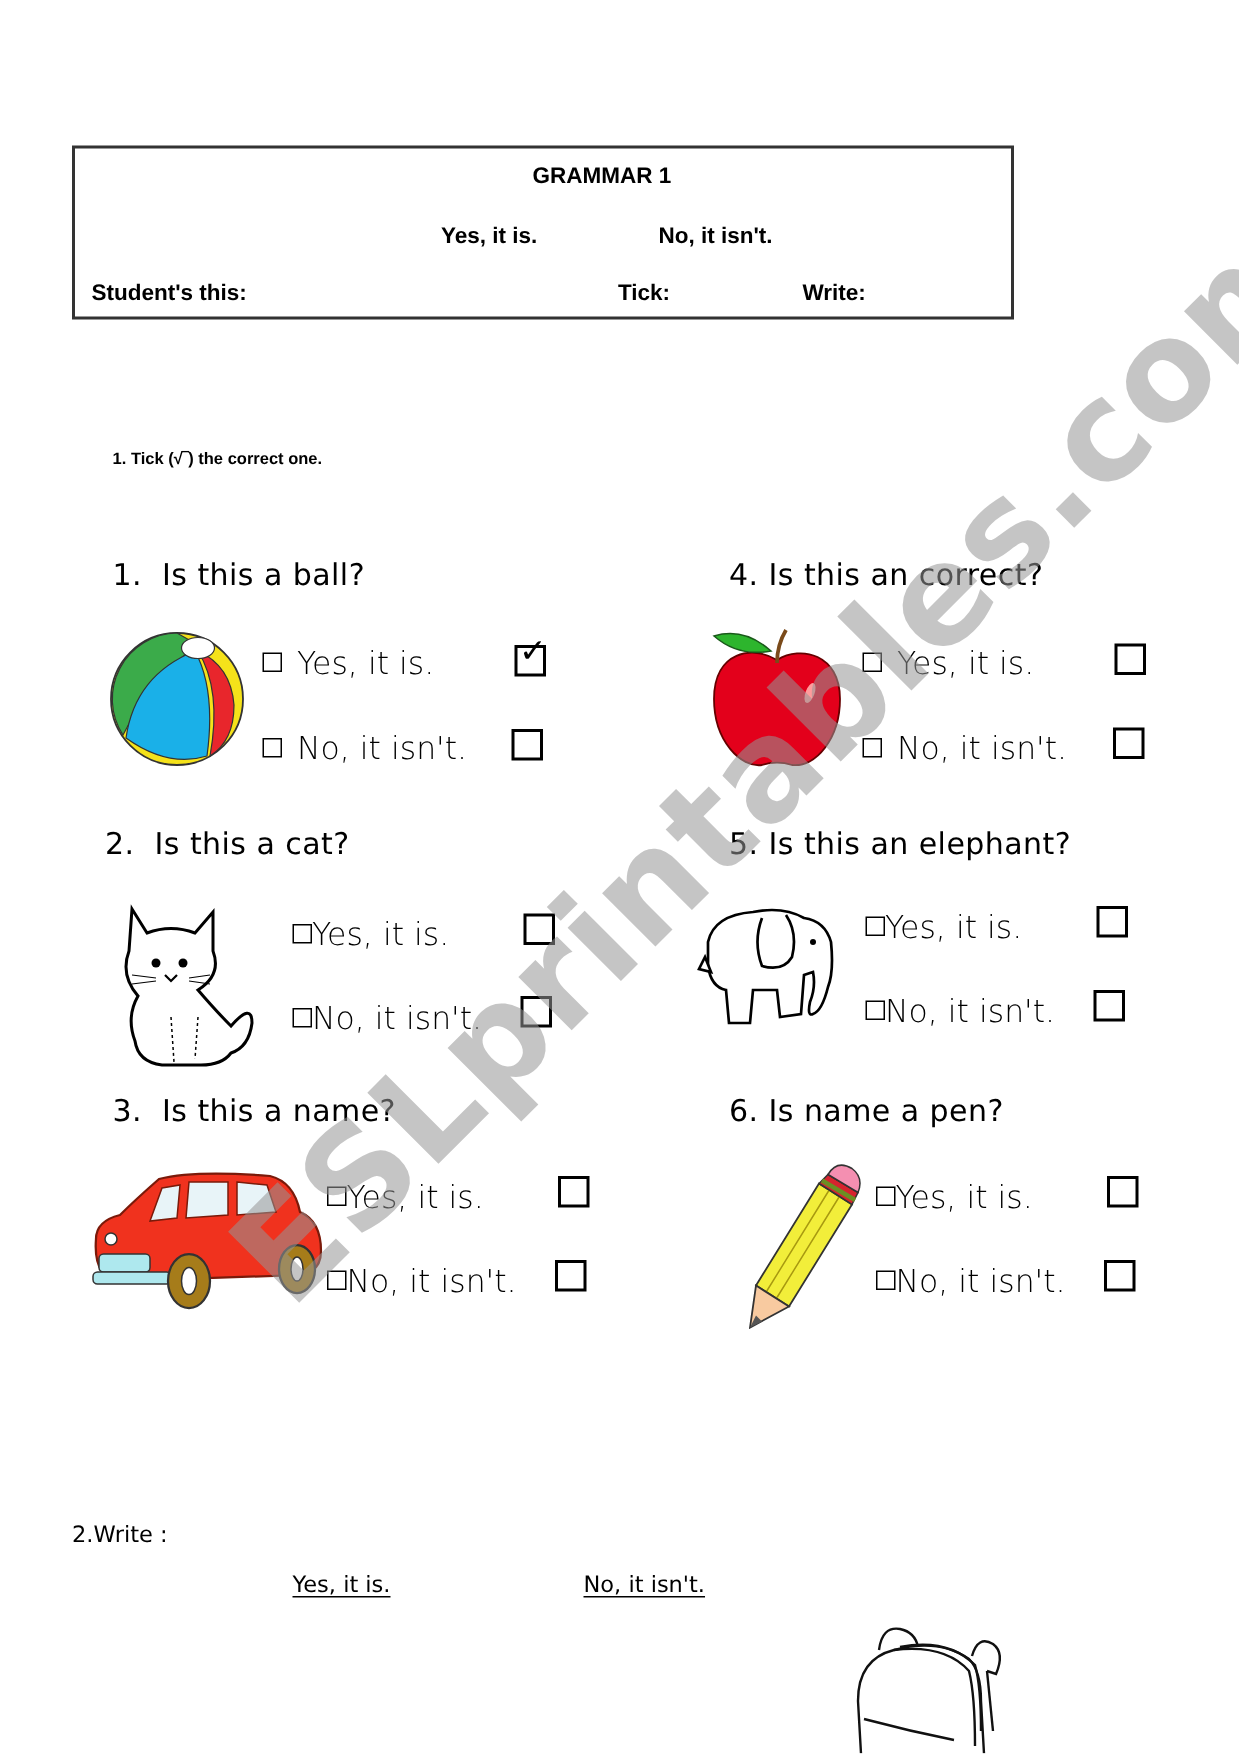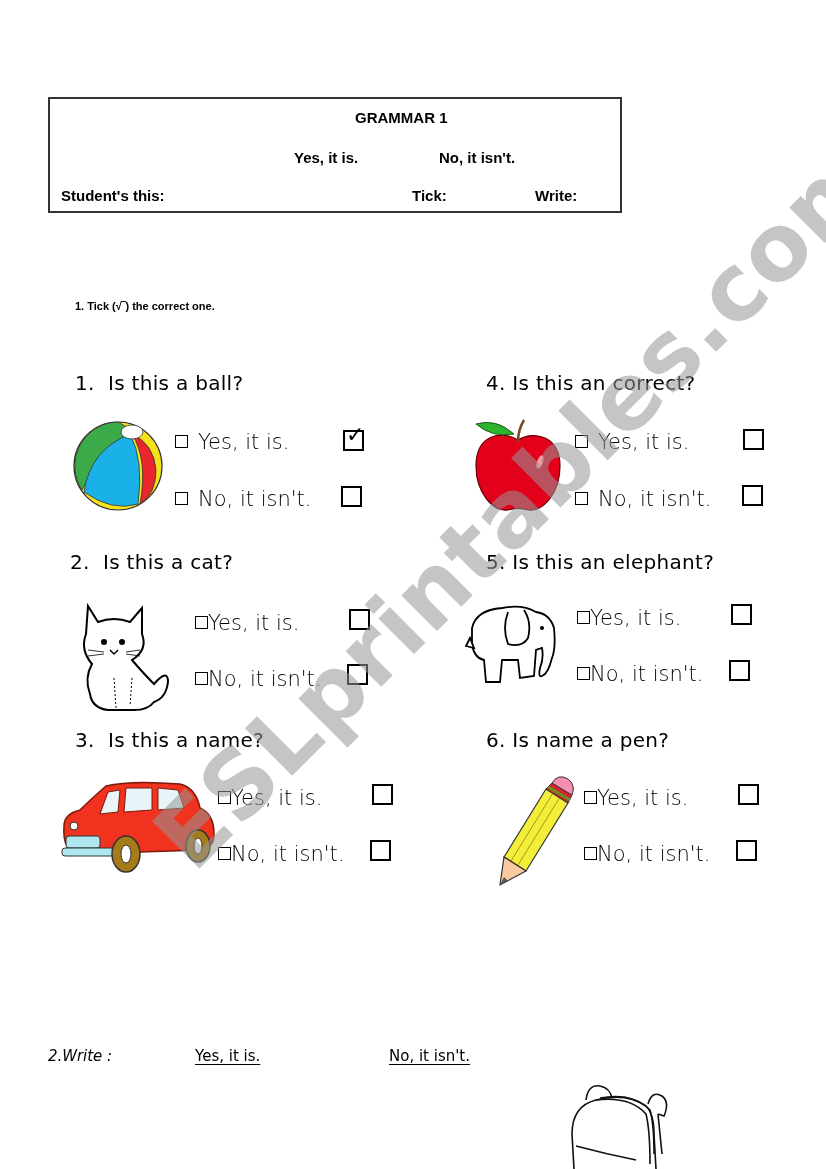--- a/index.html
+++ b/index.html
@@ -1,19 +1,19 @@
 <!DOCTYPE html>
 <html><head>
 <meta charset="utf-8">
 <style>
   html, body { margin:0; padding:0; }
   body { width:826px; height:1169px; background:#ffffff; position:relative; overflow:hidden;
          font-family:"DejaVu Sans", sans-serif; color:#000; }
   .abs { position:absolute; }
-  .header-box { left:48px; top:97px; width:574px; height:116px; border:2px solid #333; box-sizing:border-box; }
+  .header-box { left:48px; top:97px; width:628px; height:116px; border:2px solid #333; box-sizing:border-box; }
   .hdr { font-family:"Liberation Sans", sans-serif; font-weight:bold; font-size:15px; position:absolute; white-space:nowrap; }
   .instr { font-family:Liberation Sans, sans-serif; font-weight:bold; font-size:11px; white-space:nowrap; }
   .q { font-family:"DejaVu Sans", sans-serif; font-size:20px; white-space:nowrap; letter-spacing:0.3px; }
   .opt { font-family:"DejaVu Sans", sans-serif; font-size:21px; white-space:nowrap; font-weight:300; }
   .small-box { display:inline-block; width:11px; height:11px; border:1px solid #000; margin-right:10px; vertical-align:1px; }
   .small-box.tight { margin-right:0; }
   .tickbox { position:absolute; width:21px; height:21px; border:2px solid #000; box-sizing:border-box; background:#fff; }
   .tickbox .check { position:absolute; left:1px; top:-8px; font-size:22px; line-height:1; }
   .write { font-family:"DejaVu Sans", sans-serif; font-size:15px; white-space:nowrap; }
   .u { text-decoration:underline; text-underline-offset:3px; }
@@ -166,21 +166,21 @@
 </svg>
 <div class="abs opt" style="left:584px; top:786px;">
   <span class="small-box tight"></span><span>Yes, it is.</span>
 </div>
 <div class="abs tickbox" style="left:738px; top:784px;"></div>
 <div class="abs opt" style="left:584px; top:842px;">
   <span class="small-box tight"></span><span>No, it isn't.</span>
 </div>
 <div class="abs tickbox" style="left:736px; top:840px;"></div>
 
-<div class="abs write" style="left:48px; top:1047px;font-style:italic;">2.Write :</div>
+<div class="abs write" style="left:48px; top:1014px;">2.Write :</div>
 <div class="abs write u" style="left:195px; top:1047px;">Yes, it is.</div>
 <div class="abs write u" style="left:389px; top:1047px;">No, it isn't.</div>
 
 <svg style="left:566px; top:1084px;" width="110" height="85" viewBox="0 0 110 85">
   <g fill="none" stroke="#111" stroke-width="1.6">
     <path d="M8 85 L6 50 Q6 22 30 16 Q60 8 80 22 Q88 30 88 50 L90 85"></path>
     <path d="M20 16 Q22 0 34 2 Q44 4 46 14"></path>
     <path d="M82 20 Q86 6 96 12 Q104 18 98 32 L92 30"></path>
     <path d="M34 14 Q66 8 84 26 Q88 40 88 70"></path>
     <path d="M30 16 Q64 12 80 30 Q84 46 84 80"></path>

